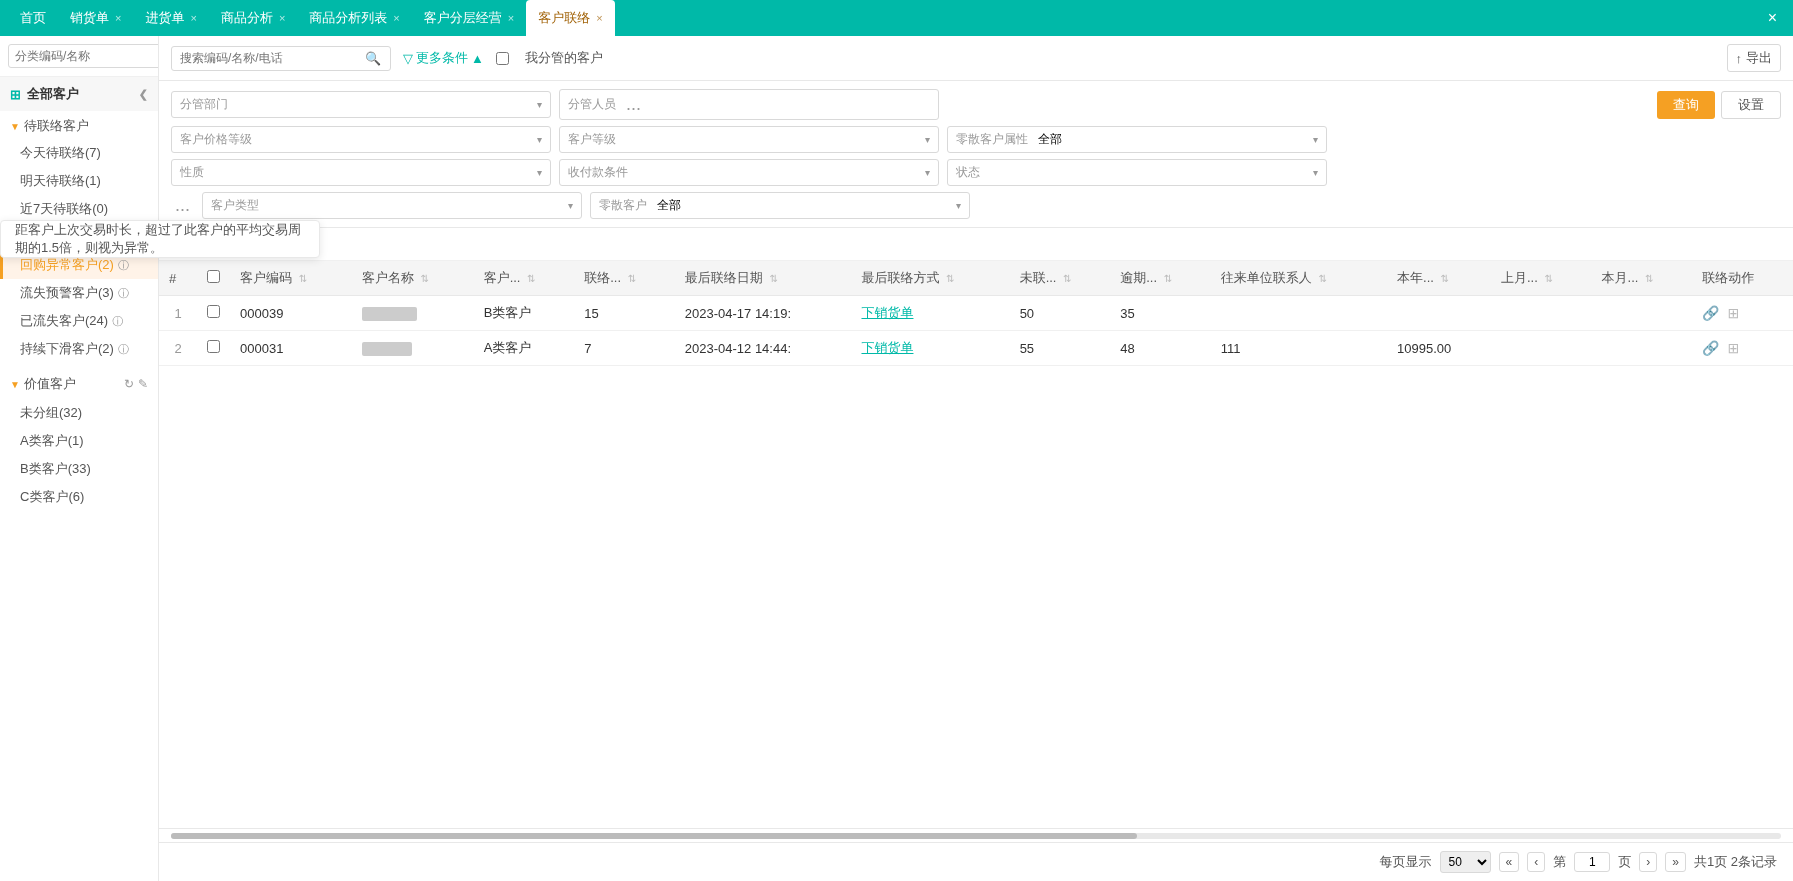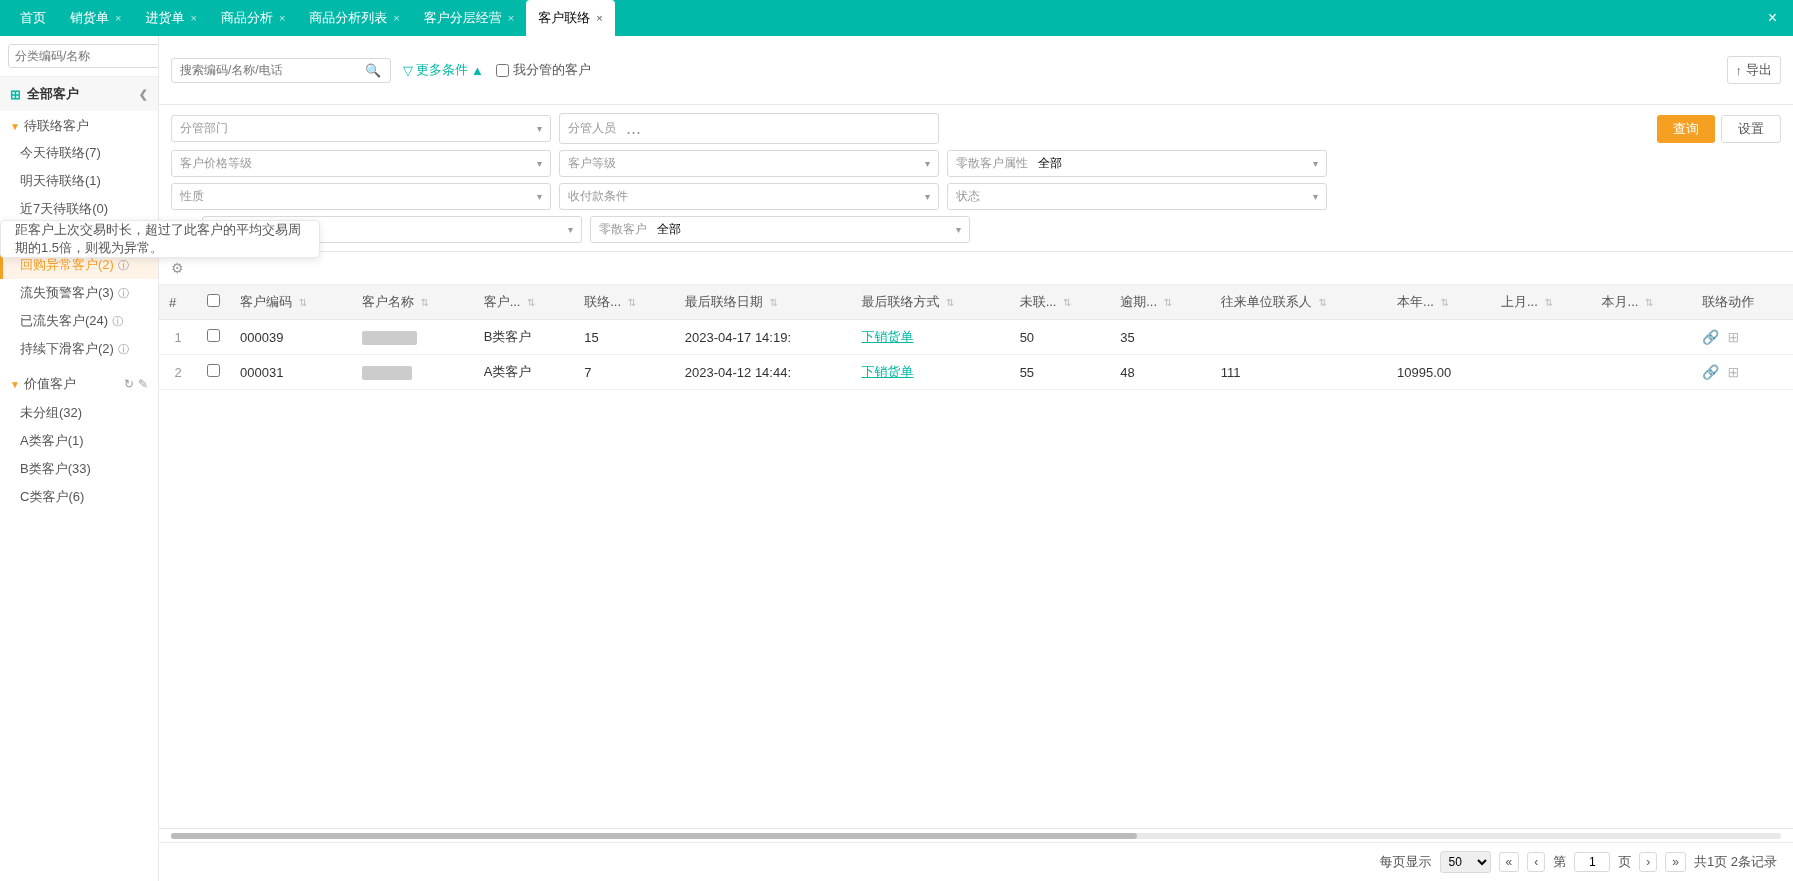--- a/index.html
+++ b/index.html
@@ -7,21 +7,21 @@
 
     
     .top-nav {
       display: flex; align-items: center; background: #00b9a8; height: 36px; padding: 0 8px;
       position: relative;
     }
     .nav-tab {
       display: flex; align-items: center; padding: 0 12px; height: 36px; cursor: pointer;
       color: #fff; font-size: 13px; white-space: nowrap;
     }
-    .nav-tab.active { background: #fff; color: #000000; border-radius: 4px 4px 0 0; text-align: center; }
+    .nav-tab.active { background: #fff; color: #a16207; border-radius: 4px 4px 0 0; text-align: center; }
     .nav-tab .close-x { margin-left: 6px; font-size: 11px; opacity: 0.7; }
     .nav-close-all {
       margin-left: auto; color: #fff; cursor: pointer; font-size: 16px; padding: 0 8px;
     }
 
     
     .main-layout { display: flex; height: calc(881px - 36px); }
 
     
     .sidebar {
@@ -64,35 +64,35 @@
     .sidebar-edit-btns { display: flex; gap: 4px; margin-left: auto; }
     .sidebar-edit-btn { font-size: 12px; color: #999; cursor: pointer; }
 
     
     .content-area {
       flex: 1; display: flex; flex-direction: column; background: #f5f5f5; overflow: hidden;
     }
 
     
     .filter-bar {
-      background: #fff; padding: 20px 12px; display: flex; align-items: center;
+      background: #fff; padding: 8px 12px; display: flex; align-items: center;
       border-bottom: 1px solid #e8e8e8; gap: 12px; flex-wrap: wrap;
     }
     .search-input-wrap {
       display: flex; align-items: center; border: 1px solid #d9d9d9; border-radius: 3px;
       padding: 4px 8px; background: #fff; width: 220px;
     }
     .search-input-wrap input {
       border: none; outline: none; font-size: 12px; flex: 1; color: #999;
     }
     .search-icon-btn { color: #999; cursor: pointer; background: none; border: none; }
     .more-conditions {
       display: flex; align-items: center; color: #00b9a8; cursor: pointer; font-size: 12px; gap: 3px;
     }
-    .my-customers-check { display: flex; align-items: center; gap: 4px; font-size: 12px; color: #555; cursor: pointer; }
+    .my-customers-check { display: flex; align-items: center; gap: 16px; font-size: 12px; color: #555; cursor: pointer; }
     .export-btn {
       margin-left: auto; display: flex; align-items: center; gap: 4px;
       color: #555; cursor: pointer; font-size: 12px; border: 1px solid #d9d9d9;
       border-radius: 3px; padding: 4px 8px; background: #fff;
     }
 
     
     .adv-filter {
       background: #fff; border-bottom: 1px solid #e8e8e8; padding: 8px 12px;
     }

